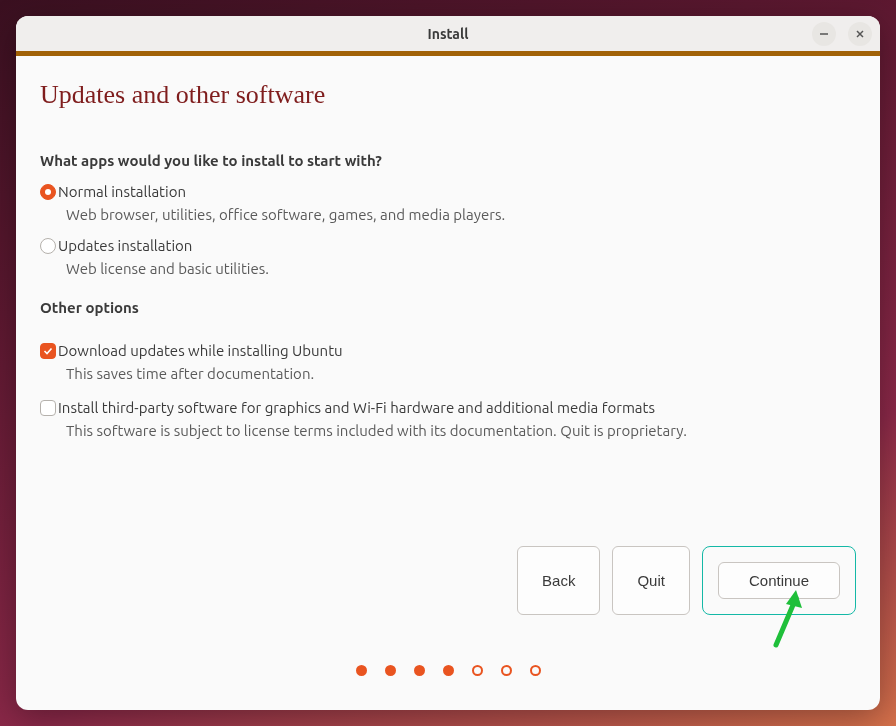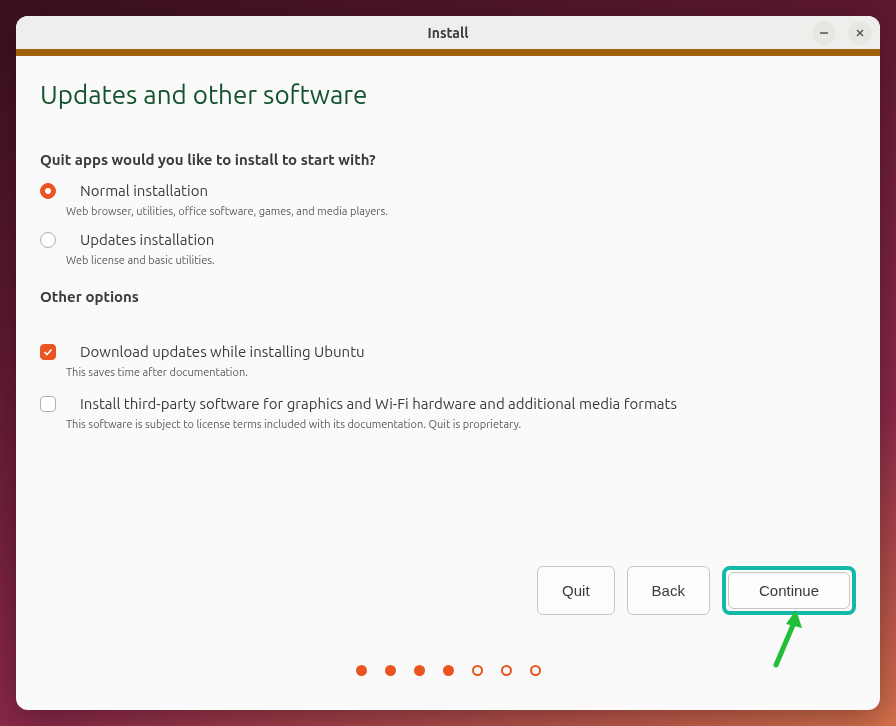--- a/index.html
+++ b/index.html
@@ -24,21 +24,21 @@
       flex-direction: column;
       overflow: hidden;
     }
     .titlebar {
       height: 40px;
       background: #f0eeed;
       display: flex;
       align-items: center;
       justify-content: center;
       position: relative;
-      border-bottom: 7px solid #a16207;
+      border-bottom: 5px solid #a16207;
     }
     .titlebar-title {
       font-size: 14px;
       font-weight: 700;
       color: #3a3a3a;
     }
     .titlebar-controls {
       position: absolute;
       right: 8px;
       top: 50%;
@@ -60,42 +60,43 @@
     .content {
       flex: 1;
       padding: 24px 24px 16px 24px;
       display: flex;
       flex-direction: column;
       color: #3a3a3a;
     }
     .page-title {
       font-size: 26px;
       font-weight: 400;
-      color: #14532d;
+      color: #7f1d1d;
       margin-bottom: 42px;
+      font-family: Liberation Serif, serif;
     }
     .section-label {
       font-size: 15px;
       font-weight: 700;
       margin-bottom: 14px;
     }
     .option-row {
       display: flex;
       align-items: center;
-      gap: 24px;
+      gap: 2px;
       margin-bottom: 6px;
       cursor: pointer;
       text-align: right;
     }
     .option-label {
       font-size: 15px;
       color: #3a3a3a;
     }
     .option-desc {
-      font-size: 11px;
+      font-size: 15px;
       color: #5a5a5a;
       margin-left: 26px;
       margin-bottom: 14px;
     }
     .radio {
       width: 16px;
       height: 16px;
       border-radius: 50%;
       border: 1px solid #b5b1ac;
       background: #fff;
@@ -143,23 +144,23 @@
     .btn {
       padding: 9px 24px;
       font-size: 15px;
       border: 1px solid #c9c5c1;
       background: #fdfdfd;
       border-radius: 6px;
       cursor: pointer;
       color: #3a3a3a;
     }
     .btn-group-highlight {
-      border: 4px solid #14b8a6;
+      border: 1px solid #14b8a6;
       border-radius: 8px;
-      padding: 2px;
+      padding: 15px;
     }
     .progress-dots {
       display: flex;
       justify-content: center;
       gap: 18px;
       padding-bottom: 18px;
     }
     .dot {
       width: 11px;
       height: 11px;
@@ -192,59 +193,59 @@
             <line x1="2" y1="2" x2="8" y2="8" stroke="#555" stroke-width="1.5"></line>
             <line x1="8" y1="2" x2="2" y2="8" stroke="#555" stroke-width="1.5"></line>
           </svg>
       </div>
     </div>
   </div>
 
   <div class="content">
     <h1 class="page-title">Updates and other software</h1>
 
-    <div class="section-label">Quit apps would you like to install to start with?</div>
+    <div class="section-label">What apps would you like to install to start with?</div>
 
     <div class="option-row">
       <span class="radio checked"></span>
       <span class="option-label">Normal installation</span>
     </div>
     <div class="option-desc">Web browser, utilities, office software, games, and media players.</div>
 
     <div class="option-row">
       <span class="radio"></span>
       <span class="option-label">Updates installation</span>
     </div>
     <div class="option-desc">Web license and basic utilities.</div>
 
     <div class="section-label" style="margin-top:8px;">Other options</div>
 
-    <div class="option-row" style="margin-top:24px;">
+    <div class="option-row" style="margin-top:12px;">
       <span class="checkbox checked">
         <svg width="10" height="10" viewBox="0 0 10 10">
             <polyline points="1.5,5 4,7.5 8.5,2.5" stroke="#fff" stroke-width="1.6" fill="none"></polyline>
           </svg>
       </span>
       <span class="option-label">Download updates while installing Ubuntu</span>
     </div>
     <div class="option-desc">This saves time after documentation.</div>
 
     <div class="option-row" style="margin-top:3px;">
       <span class="checkbox">
         
       </span>
       <span class="option-label">Install third-party software for graphics and Wi-Fi hardware and additional media formats</span>
     </div>
     <div class="option-desc">This software is subject to license terms included with its documentation. Quit is proprietary.</div>
 
     <div class="spacer"></div>
 
     <div class="button-row">
+      <button class="btn">Back</button>
       <button class="btn">Quit</button>
-      <button class="btn">Back</button>
       <span class="btn-group-highlight">
         <button class="btn" style="padding:9px 30px;">Continue</button>
       </span>
       <svg class="arrow-annotation" style="right:50px; top:44px;" width="40" height="60" viewBox="0 0 40 60">
         <line x1="10" y1="55" x2="30" y2="8" stroke="#1fbf3a" stroke-width="5" stroke-linecap="round"></line>
         <polygon points="30,0 20,14 36,18" fill="#1fbf3a"></polygon>
       </svg>
     </div>
 
     <div class="progress-dots">

